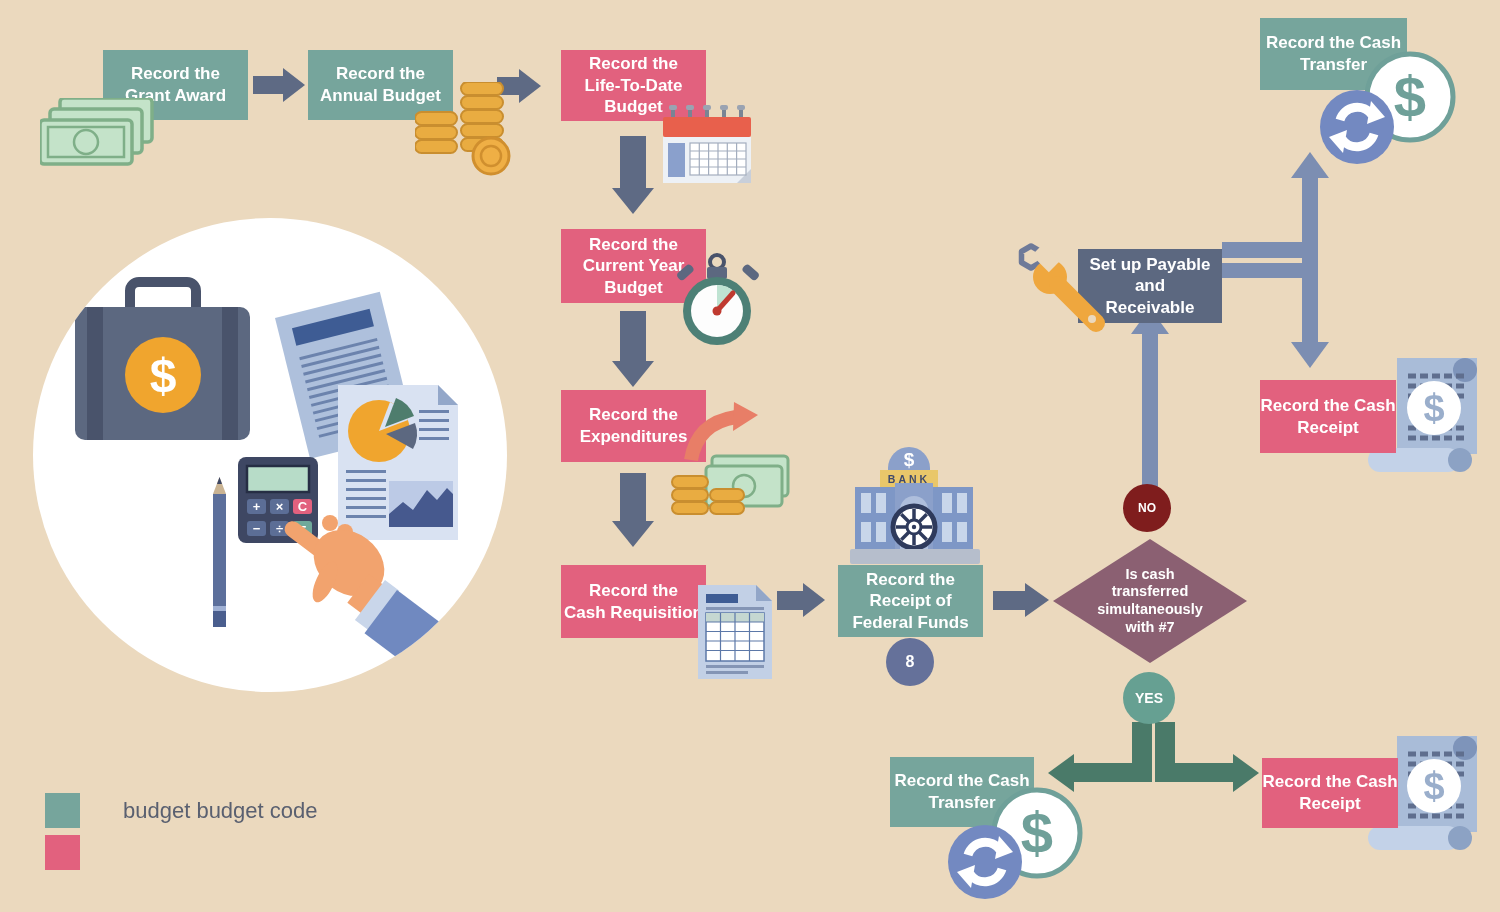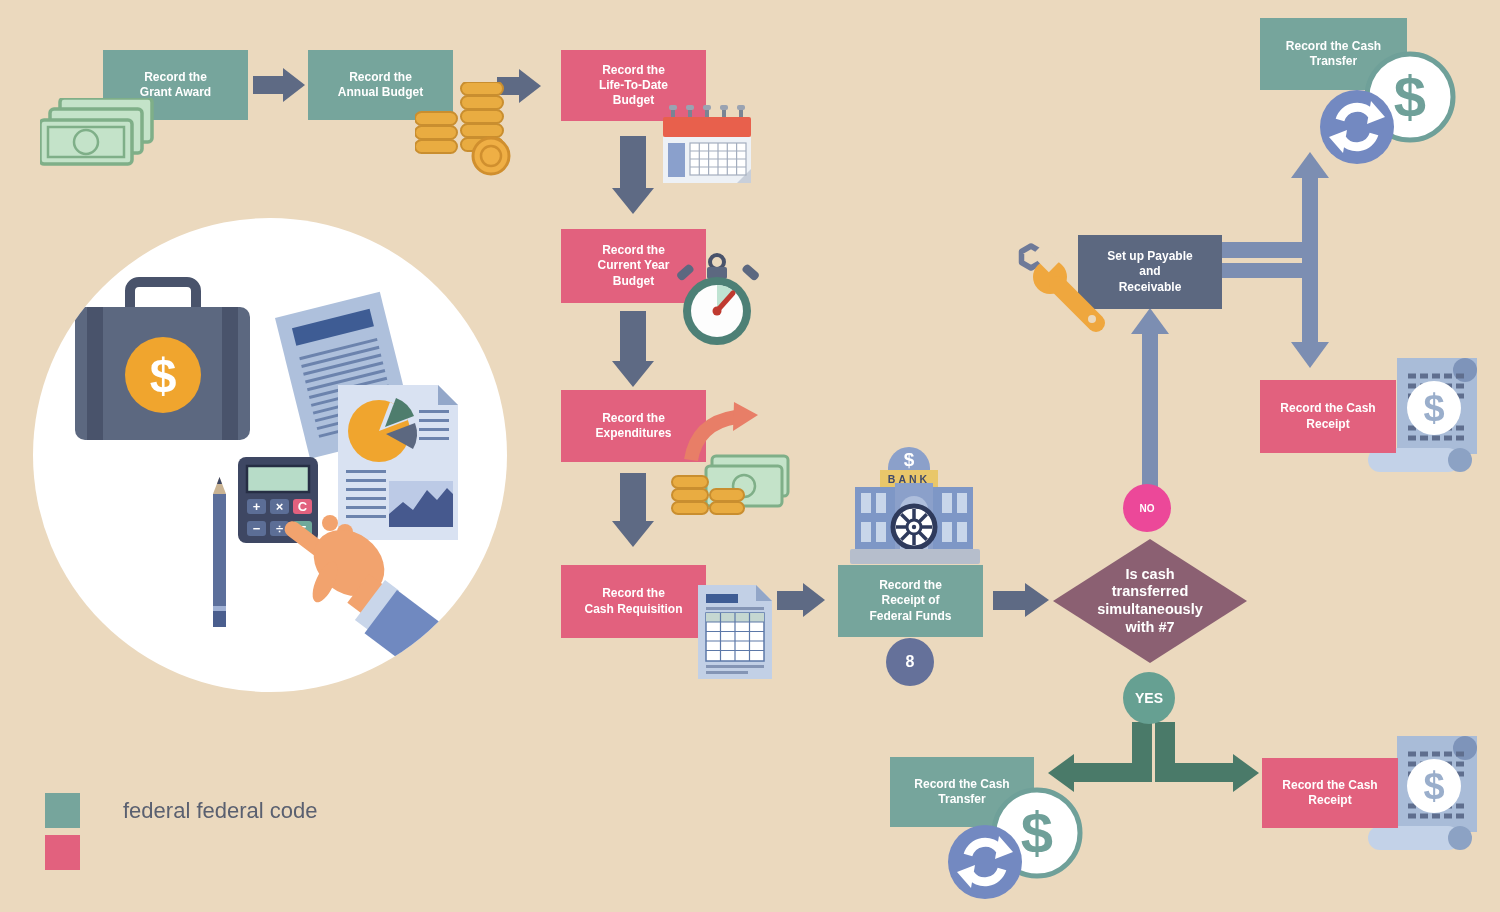--- a/index.html
+++ b/index.html
@@ -1,19 +1,19 @@
 <!DOCTYPE html>
 <html><head>
 <meta charset="utf-8">
 <style>
   html,body{margin:0;padding:0;background:#EBD9BE;}
   .canvas{position:relative;width:1500px;height:912px;background:#EBD9BE;overflow:hidden;
           font-family:"Liberation Sans",sans-serif;}
   .node{position:absolute;display:flex;align-items:center;justify-content:center;
-        text-align:center;color:#fff;font-weight:bold;font-size:12px;line-height:1.27;}
+        text-align:center;color:#fff;font-weight:bold;font-size:17px;line-height:1.27;}
   .node .lbl{white-space:pre-line;}
   .teal{background:#76A59C;}
   .pink{background:#E2617E;}
   .slate{background:#5C6880;}
   .circ{position:absolute;border-radius:50%;display:flex;align-items:center;justify-content:center;
         color:#fff;font-weight:bold;}
   .bar{position:absolute;}
   .tri{position:absolute;width:0;height:0;}
   .diamond{position:absolute;left:1053px;top:539px;width:194px;height:124px;background:#8B6072;
            clip-path:polygon(50% 0,100% 50%,50% 100%,0 50%);
@@ -271,21 +271,21 @@
     </div>
   <div class="node pink" style="left:561px;top:565px;width:145px;height:73px">
       <span class="lbl">Record the
 Cash Requisition</span>
     </div>
   <div class="node teal" style="left:838px;top:565px;width:145px;height:72px">
       <span class="lbl">Record the
 Receipt of
 Federal Funds</span>
     </div>
-  <div class="node slate" style="left:1078px;top:235px;width:144px;height:74px">
+  <div class="node slate" style="left:1078px;top:249px;width:144px;height:74px">
       <span class="lbl">Set up Payable
 and
 Receivable</span>
     </div>
   <div class="node teal" style="left:1260px;top:18px;width:147px;height:72px">
       <span class="lbl">Record the Cash
 Transfer</span>
     </div>
   <div class="node pink" style="left:1260px;top:380px;width:136px;height:73px">
       <span class="lbl">Record the Cash
@@ -299,21 +299,21 @@
       <span class="lbl">Record the Cash
 Receipt</span>
     </div>
 
   <div class="diamond">
       <span class="lbl">Is cash
 transferred
 simultaneously
 with #7</span>
     </div>
-  <div class="circ" style="left:1123px;top:484px;width:48px;height:48px;background:#ec4899;font-size:10px">
+  <div class="circ" style="left:1123px;top:484px;width:48px;height:48px;background:#7f1d1d;font-size:12px">
       <span>NO</span>
     </div>
   <div class="circ" style="left:1123px;top:672px;width:52px;height:52px;background:#66A092;font-size:14px">
       <span>YES</span>
     </div>
   <div class="circ" style="left:886px;top:638px;width:48px;height:48px;background:#65719A;font-size:16px">
       <span>8</span>
     </div>
 
   <svg style="left:40px;top:98px" width="118" height="72" viewBox="0 0 118 72">
@@ -432,19 +432,19 @@
   <svg style="left:947px;top:824px" width="76" height="76" viewBox="0 0 76 76">
     <circle cx="38" cy="38" r="37" fill="#7389C1"></circle>
     <path d="M21,31 A18,18 0 0 1 53,26" fill="none" stroke="#fff" stroke-width="9"></path>
     <polygon points="52,12 66,28 48,35" fill="#fff"></polygon>
     <path d="M55,45 A18,18 0 0 1 23,50" fill="none" stroke="#fff" stroke-width="9"></path>
     <polygon points="24,64 10,48 28,41" fill="#fff"></polygon>
   </svg>
 
   <div class="legend-row" style="left:45px;top:793px;height:35px">
     <div class="legend-swatch" style="background:#76A59C"></div>
-    <span class="legend-label">federal federal code</span>
+    <span class="legend-label">budget budget code</span>
   </div>
   <div class="legend-row" style="left:45px;top:835px;height:35px">
     <div class="legend-swatch" style="background:#E2617E"></div>
   </div>
 
 </div>
 
 </body></html>

